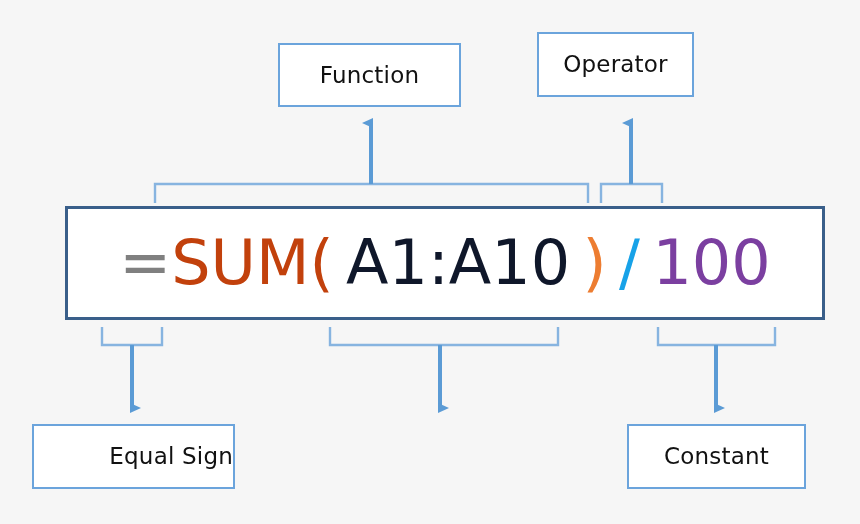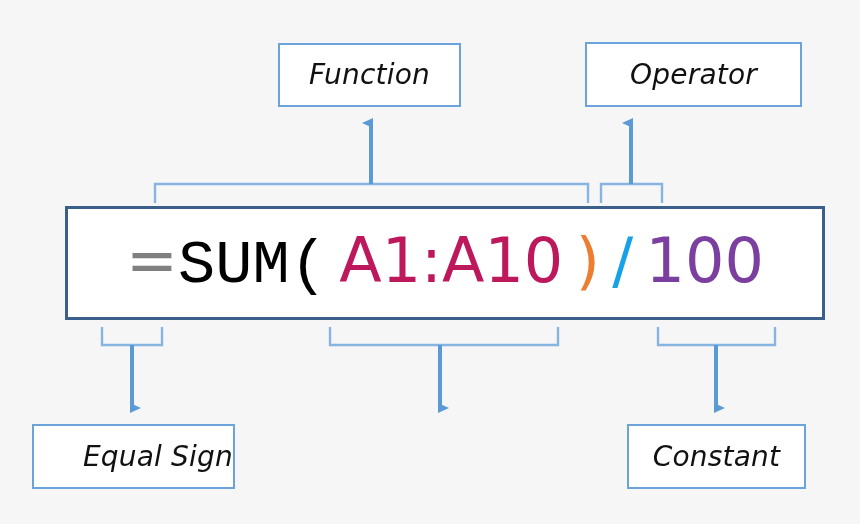--- a/index.html
+++ b/index.html
@@ -25,30 +25,29 @@
   
   .label-box {
     position: absolute;
     box-sizing: border-box;
     background: #ffffff;
     border: 2px solid #6ba4dc;
     display: flex;
     align-items: center;
     justify-content: center;
     color: #111111;
-    font-size: 28px;
+    font-size: 23px;
     font-weight: 400;
     letter-spacing: 0.2px;
     line-height: 1;
     white-space: nowrap;
-    font-style: italic;
   }
 
   .box-function  { left: 278px; top: 43px;  width: 183px; height: 64px; }
-  .box-operator  { left: 537px; top: 42px;  width: 217px; height: 65px; margin-left: 48px; }
+  .box-operator  { left: 537px; top: 32px;  width: 157px; height: 65px; }
   .box-equal     { left: 32px;  top: 424px; width: 203px; height: 65px; justify-content: flex-end; }
   .box-reference { left: 338px; top: 424px; width: 203px; height: 65px; }
   .box-constant  { left: 627px; top: 424px; width: 179px; height: 65px; }
 
   
   .formula-box {
     position: absolute;
     left: 65px;
     top: 206px;
     width: 760px;
@@ -63,22 +62,22 @@
     justify-content: center;
   }
   .formula-text {
     font-size: 62px;
     line-height: 1;
     white-space: nowrap;
     letter-spacing: 0px;
     font-weight: 400;
   }
   .tok-equals    { color: #808080; }
-  .tok-function  { color: #000000; font-family: Liberation Mono, monospace; }
-  .tok-reference { color: #be185d; }
+  .tok-function  { color: #c2410c; }
+  .tok-reference { color: #0f172a; }
   .tok-paren     { color: #ed7d31; }
   .tok-operator  { color: #17a2e8; }
   .tok-constant  { color: #7b3fa0; }
   .sp { display: inline-block; width: 0.20em; }
 
   
   #connectors {
     position: absolute;
     left: 0;
     top: 0;

